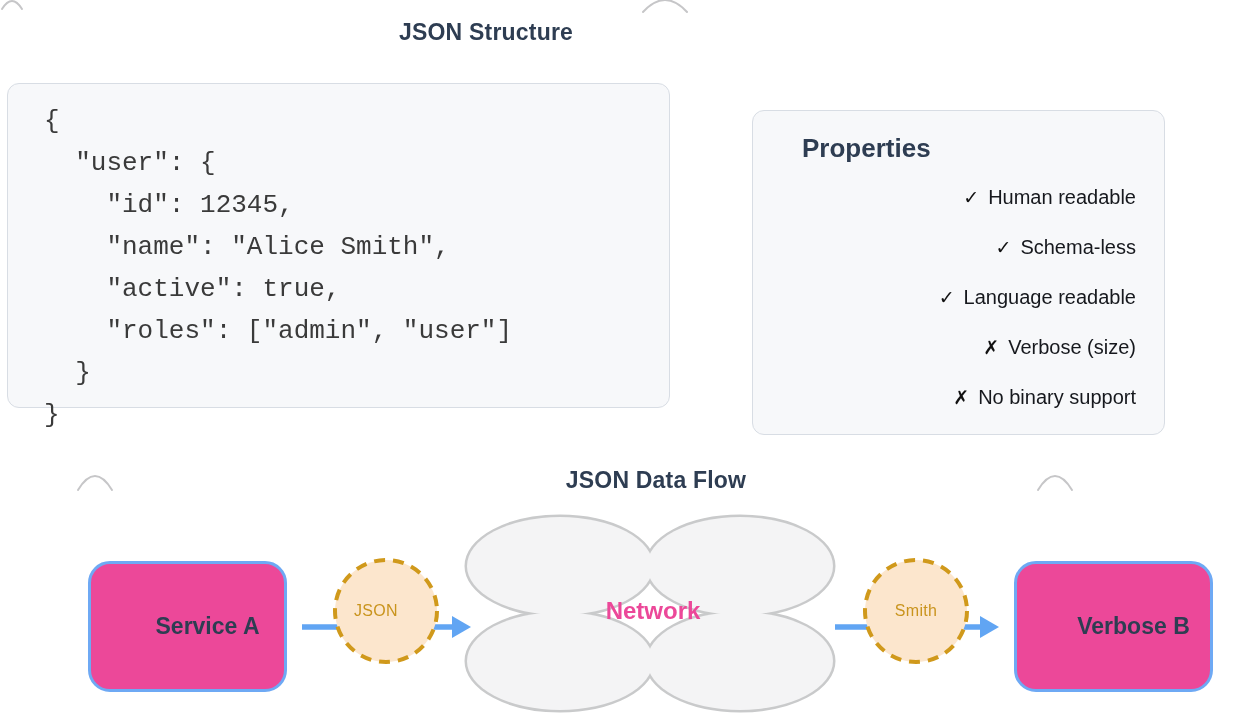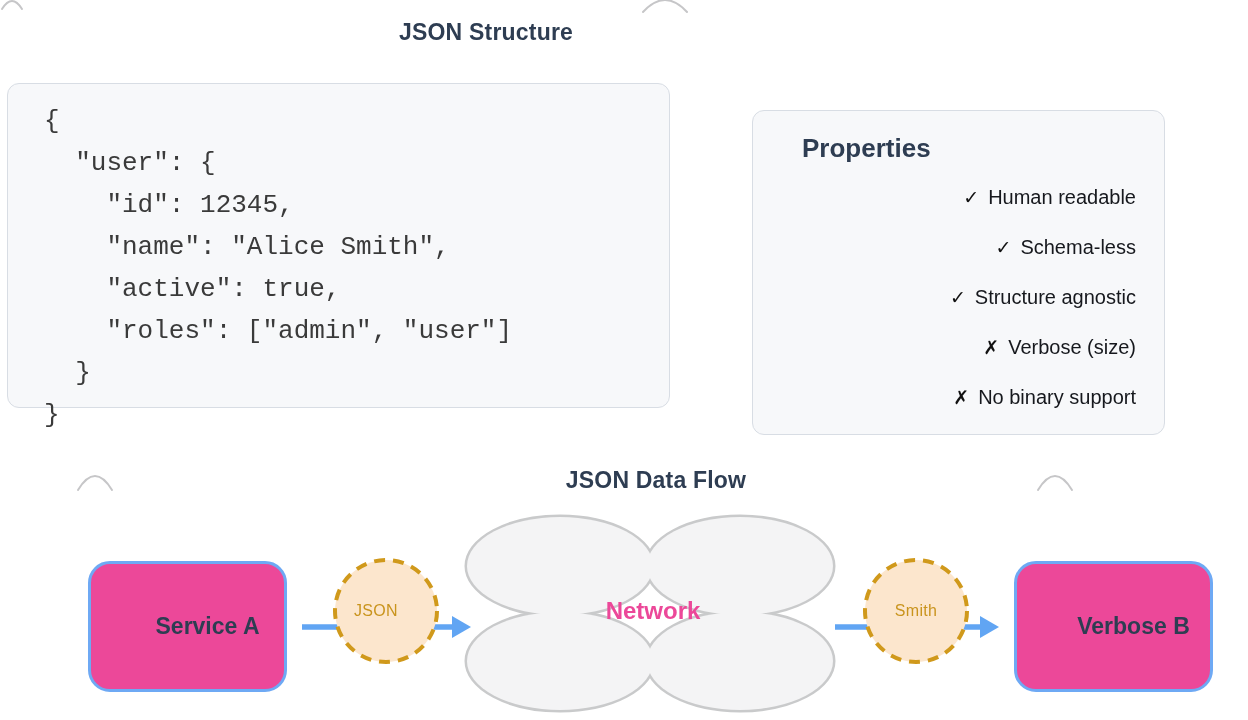--- a/index.html
+++ b/index.html
@@ -84,21 +84,21 @@
     "roles": ["admin", "user"]
   }
 }</pre>
   </div>
 
   <div class="panel props-box">
     <div class="props-title">Properties</div>
     <ul class="props-list" id="props-list">
         <li><span class="mark">✓</span><span>Human readable</span></li>
         <li><span class="mark">✓</span><span>Schema-less</span></li>
-        <li><span class="mark">✓</span><span>Structure agnostic</span></li>
+        <li><span class="mark">✓</span><span>Language readable</span></li>
         <li><span class="mark">✗</span><span>Verbose (size)</span></li>
         <li><span class="mark">✗</span><span>No binary support</span></li>
       </ul>
   </div>
 
   <div class="title title-flow">JSON Data Flow</div>
 
   <svg class="flow-svg" viewBox="0 0 1248 280">
 
     <g>

